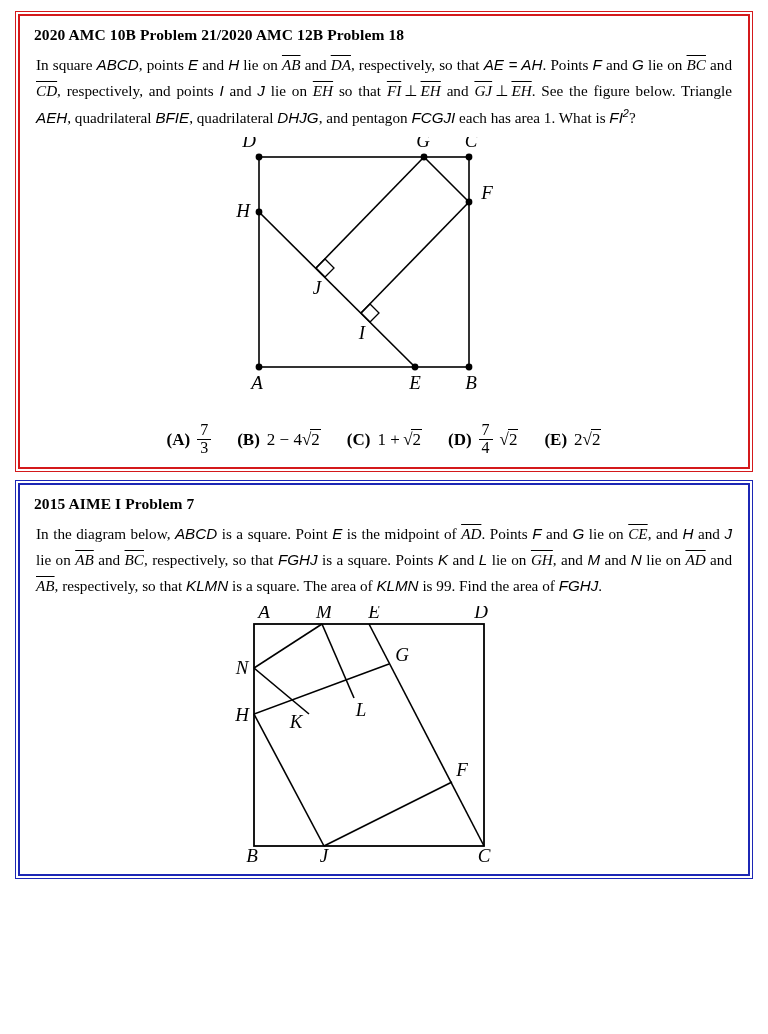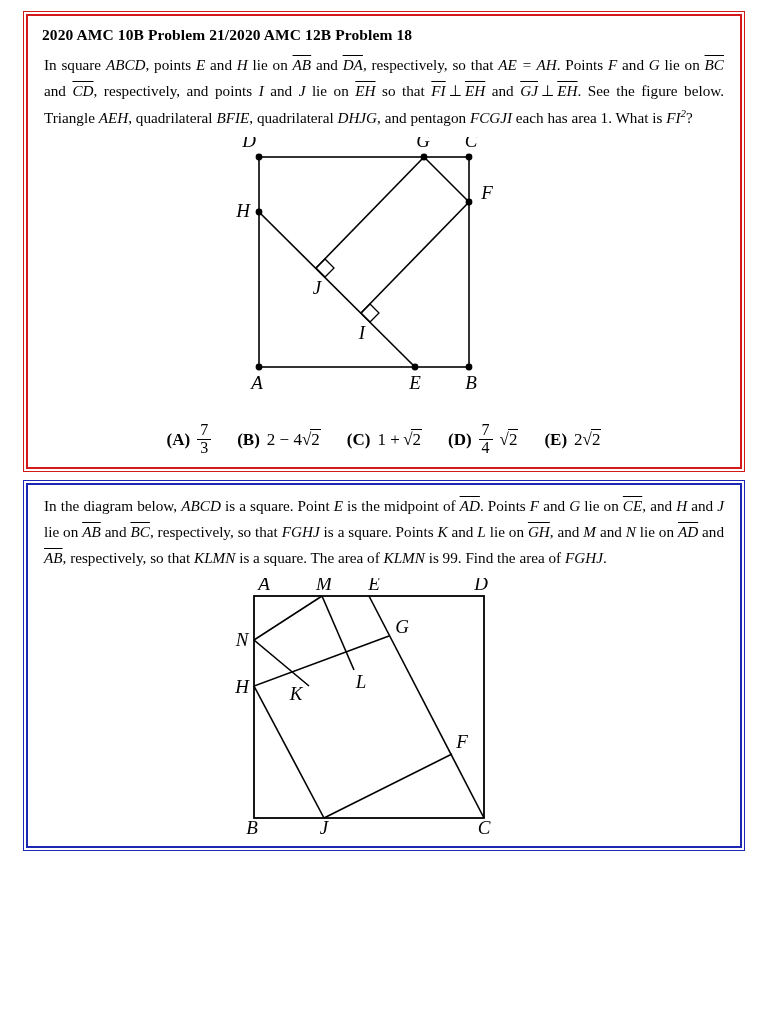--- a/index.html
+++ b/index.html
@@ -13,21 +13,21 @@
     font-family: "Liberation Serif", serif;
     color: #000000;
     position: relative;
     overflow: hidden;
   }
   .page {
     position: relative;
     width: 768px;
     height: 1034px;
     box-sizing: border-box;
-    padding: 10px 22px;
+    padding: 10px 14px;
   }
 
   
   .panel {
     box-sizing: border-box;
     position: relative;
     background: #fff;
   }
   .panel-red {
     border: 2px solid #d4191b;
@@ -50,21 +50,21 @@
     letter-spacing: 0.1px;
     margin: 2px 0 8px 0;
   }
   .prob-body {
     font-size: 15.2px;
     line-height: 1.72;
     text-align: justify;
     text-justify: inter-word;
     margin: 0 2px;
   }
-  i.v { font-style: italic; font-family: Liberation Serif, serif; }
+  i.v { font-style: italic; font-family: Liberation Sans, sans-serif; }
   .ovl {
     text-decoration: overline;
     font-style: italic;
   }
   .sup { font-size: 0.72em; vertical-align: super; }
   .perp { font-style: normal; }
 
   
   .figure-wrap {
     display: flex;
@@ -192,20 +192,21 @@
       </div>
 
       <div class="choice">
         <span class="lab">(E)</span>
         <span class="sqrt"><span>2</span><span class="rad">√</span><span class="arg">2</span></span>
       </div>
     </div>
   </section>
 
   <section class="panel panel-blue">
+    <div class="panel-title">2015 AIME I Problem 7</div>
 
     <div class="prob-body">
       <span>In the diagram below, </span><i class="v">ABCD</i><span> is a square. Point </span><i class="v">E</i><span> is the midpoint of </span><span class="ovl">AD</span><span>. Points </span><i class="v">F</i><span> and </span><i class="v">G</i><span> lie on </span><span class="ovl">CE</span><span>, and </span><i class="v">H</i><span> and </span><i class="v">J</i><span> lie on </span><span class="ovl">AB</span><span> and </span><span class="ovl">BC</span><span>, respectively, so that </span><i class="v">FGHJ</i><span> is a square. Points </span><i class="v">K</i><span> and </span><i class="v">L</i><span> lie on </span><span class="ovl">GH</span><span>, and </span><i class="v">M</i><span> and </span><i class="v">N</i><span> lie on </span><span class="ovl">AD</span><span> and </span><span class="ovl">AB</span><span>, respectively, so that </span><i class="v">KLMN</i><span> is a square. The area of </span><i class="v">KLMN</i><span> is 99. Find the area of </span><i class="v">FGHJ</i><span>.</span>
     </div>
 
     <div class="figure-wrap">
       <svg width="300" height="258" viewBox="0 0 300 258">
 
         <rect x="20" y="18" width="230" height="222" fill="none" stroke="#000" stroke-width="1.8"></rect>
 

